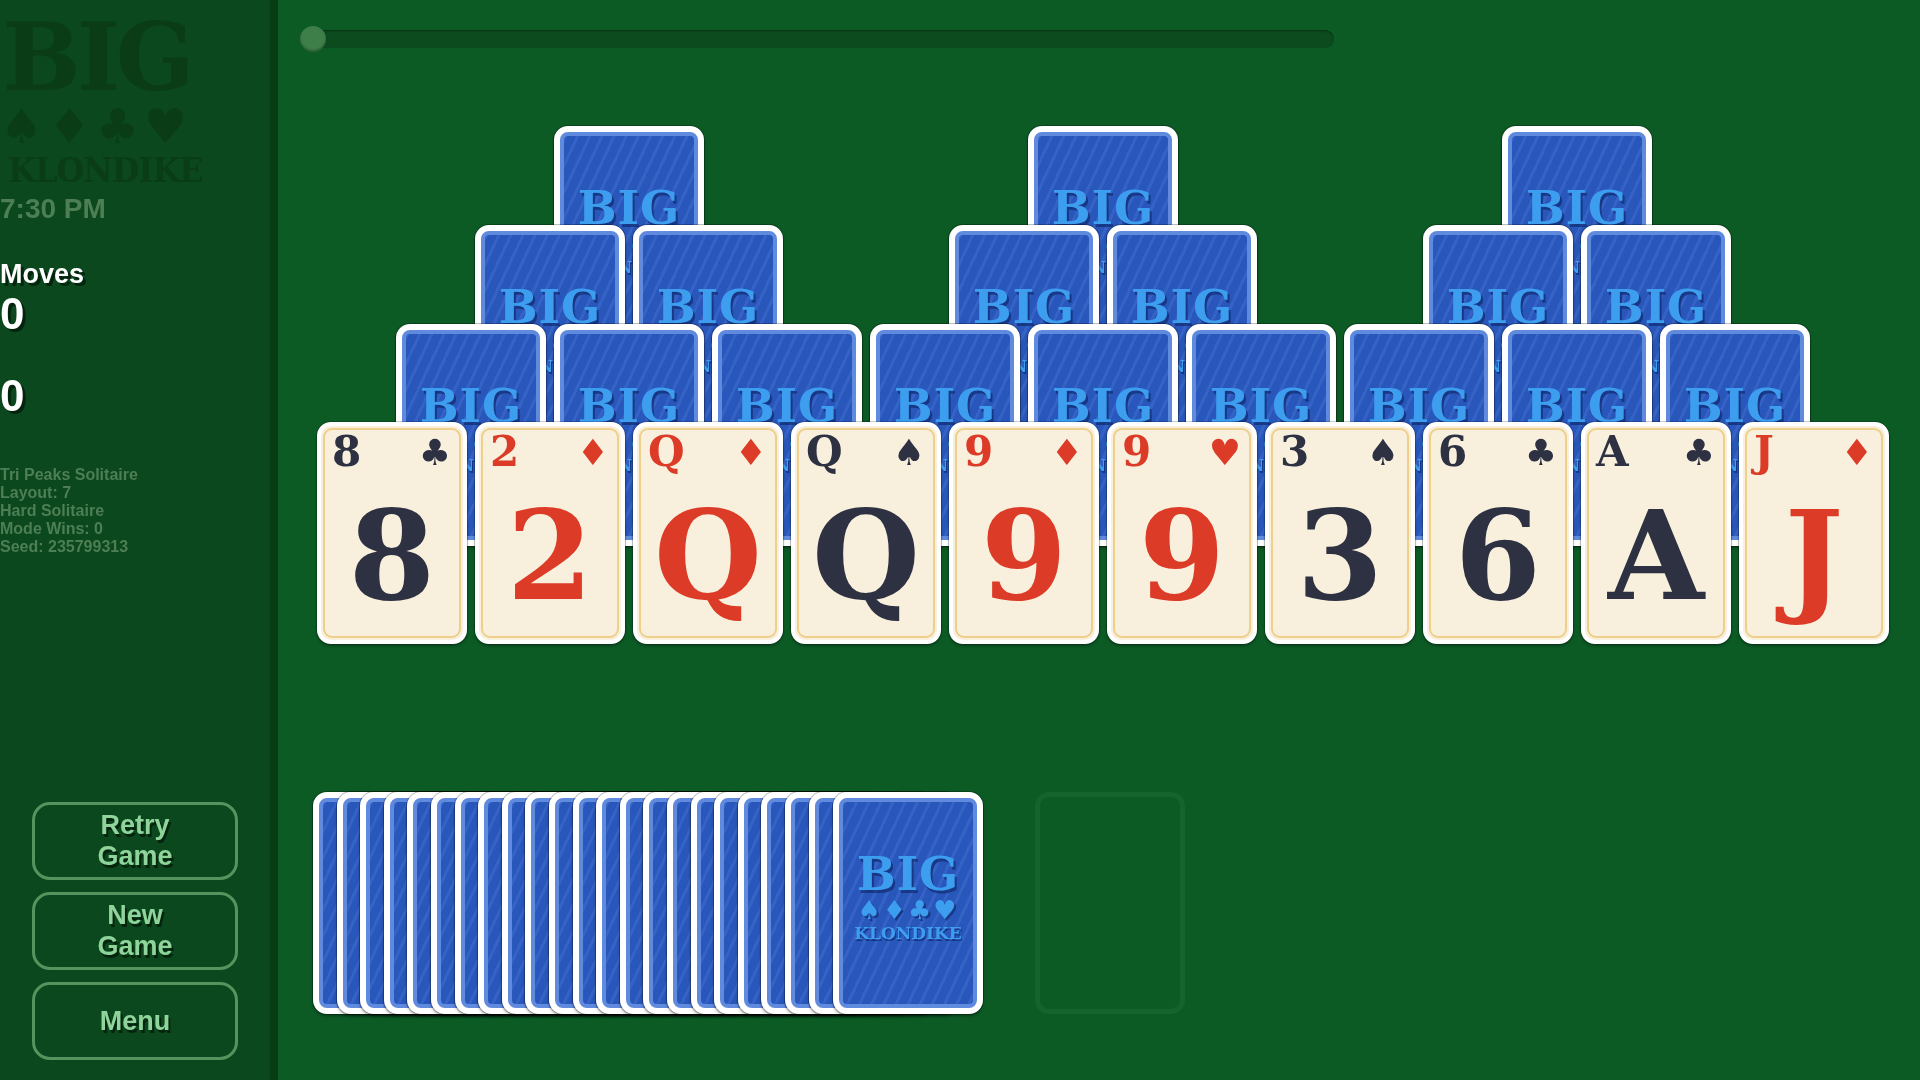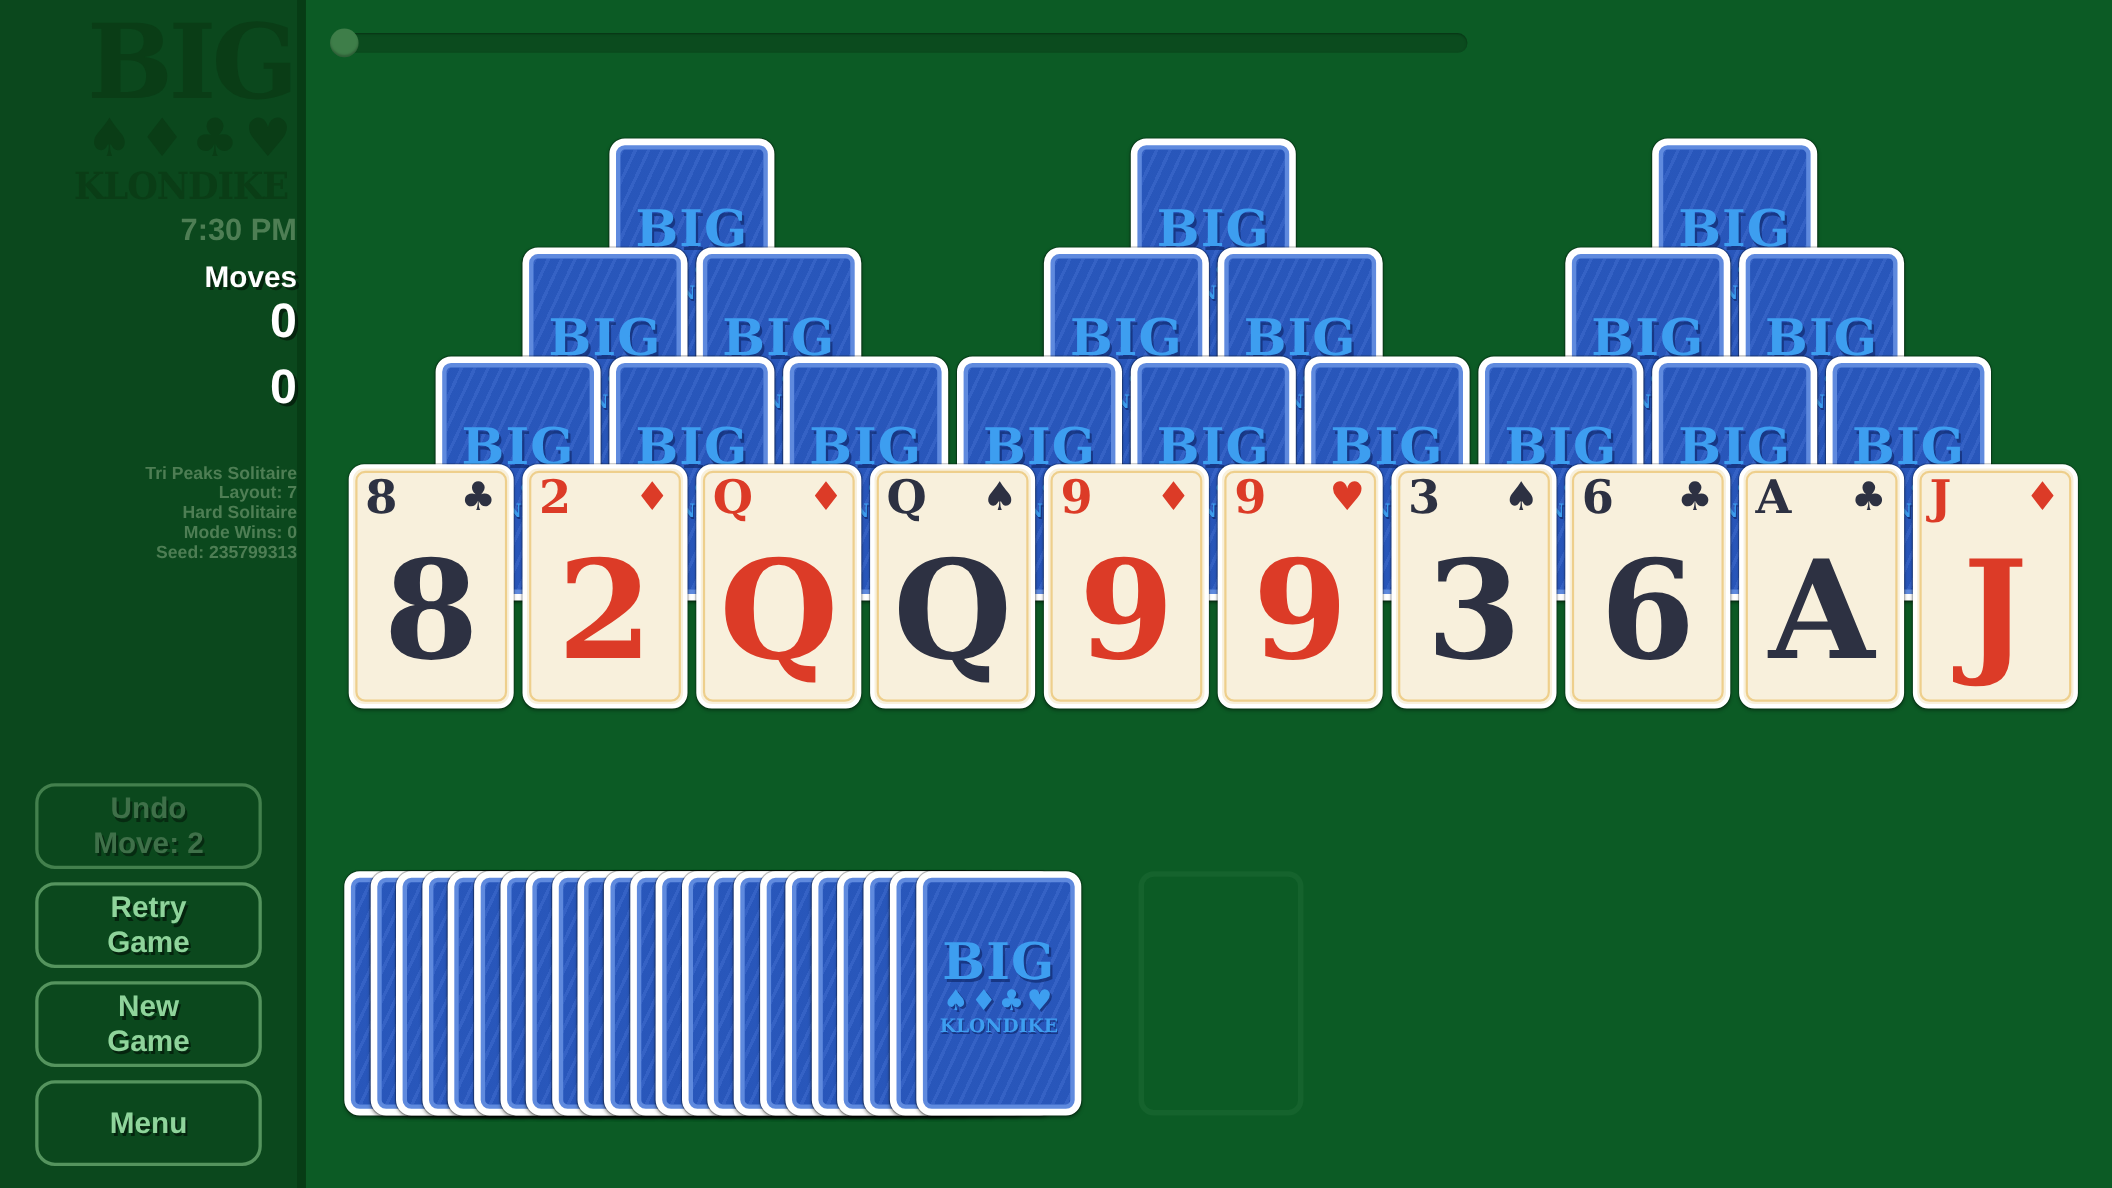--- a/index.html
+++ b/index.html
@@ -10,27 +10,27 @@
     --card-cream:#f8f0dc; --card-gold:#ecc97e; --card-red:#dc3b27; --card-black:#2d3142;
     --progress-track:#0b4b1e; --progress-knob:#3e7e49; --waste-border:#15632d;
   }
   *{box-sizing:border-box;margin:0;padding:0}
   html,body{width:1920px;height:1080px;overflow:hidden}
   body{background:var(--felt);font-family:"Liberation Sans",sans-serif;position:relative}
 
   
   .sidebar{position:absolute;left:0;top:0;width:278px;height:1080px;
     background:var(--sidebar);border-right:8px solid var(--sidebar-edge);
-    text-align:right;color:#fff;z-index:50}
+    text-align:left;color:#fff;z-index:50}
   .logo{margin-top:14px;color:var(--logo-green);user-select:none}
   .logo-big{font-family:"DejaVu Serif",serif;font-weight:bold;font-size:94px;line-height:86px;letter-spacing:-4px;transform:scaleX(.98)}
   .logo-suits{font-family:"DejaVu Sans",sans-serif;font-size:48px;line-height:52px;letter-spacing:5px}
   .logo-klondike{font-family:"DejaVu Serif",serif;font-weight:bold;font-size:34px;line-height:36px;letter-spacing:-1px;transform:scaleX(.94)}
   .clock{margin-top:5px;font-size:28px;font-weight:bold;color:var(--muted-green)}
-  .stat{margin-top:12px}
+  .stat{margin-top:34px}
   .stat-label{font-size:27px;font-weight:bold;text-shadow:3px 3px 0 rgba(0,0,0,.5)}
   .stat-value{font-size:44px;line-height:48px;font-weight:bold;text-shadow:3px 3px 0 rgba(0,0,0,.5)}
   .stat-time .stat-value{letter-spacing:2px}
   .game-info{margin-top:46px;font-size:16px;line-height:18px;font-weight:bold;color:var(--muted-green)}
   .btn-stack{position:absolute;bottom:20px;left:0;width:270px}
   .btn{display:flex;flex-direction:column;justify-content:center;align-items:center;
     width:206px;height:78px;margin:12px auto 0;border:3px solid var(--button-border);
     border-radius:18px;background:transparent;cursor:pointer;
     font-family:"Liberation Sans",sans-serif;font-size:27px;line-height:31px;font-weight:bold;
     color:var(--button-text);text-shadow:2px 3px 0 rgba(0,0,0,.5)}
@@ -92,24 +92,20 @@
 
   <div class="game-info">
     <div>Tri Peaks Solitaire</div>
     <div>Layout: 7</div>
     <div>Hard Solitaire</div>
     <div>Mode Wins: 0</div>
     <div>Seed: 235799313</div>
   </div>
 
   <div class="btn-stack">
-    <div class="btn disabled">
-      <span>Undo</span>
-      <span>Move: 2</span>
-    </div>
     <div class="btn">
       <span>Retry</span>
       <span>Game</span>
     </div>
     <div class="btn">
       <span>New</span>
       <span>Game</span>
     </div>
     <div class="btn">
       <span>Menu</span>

